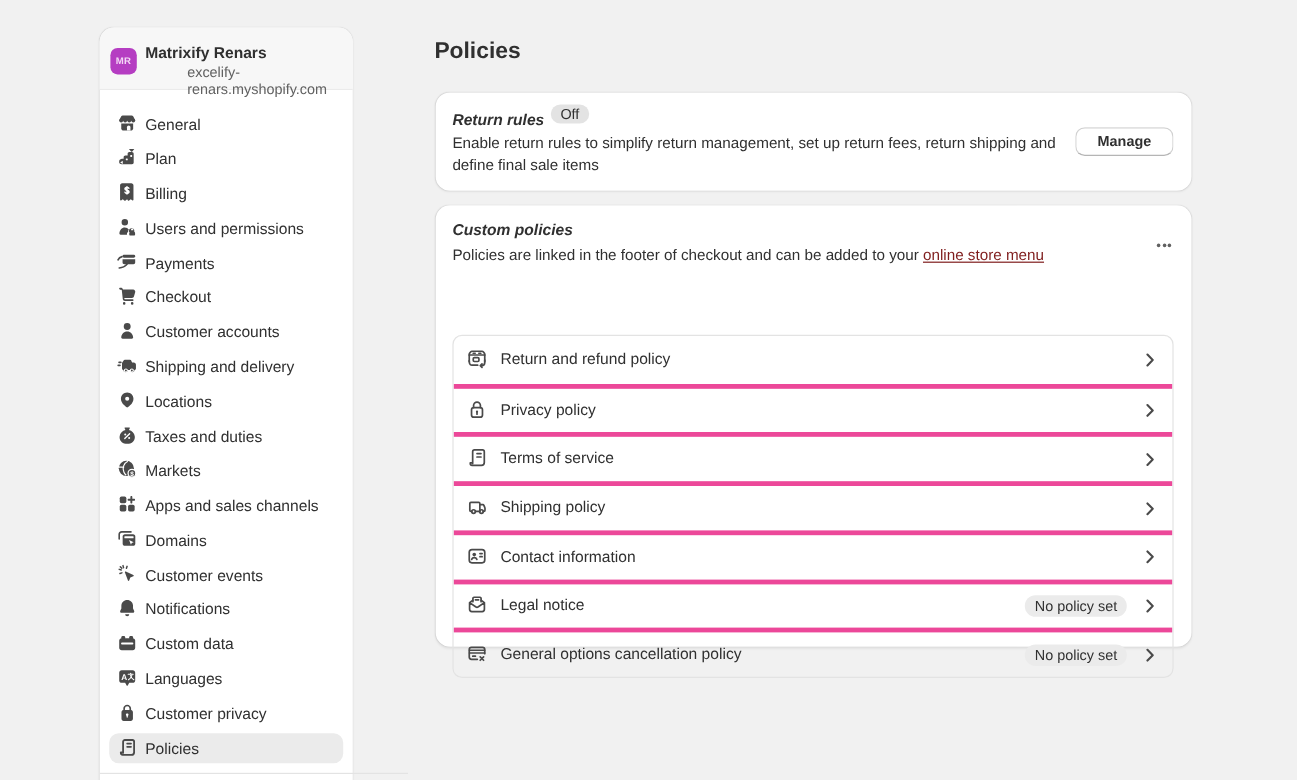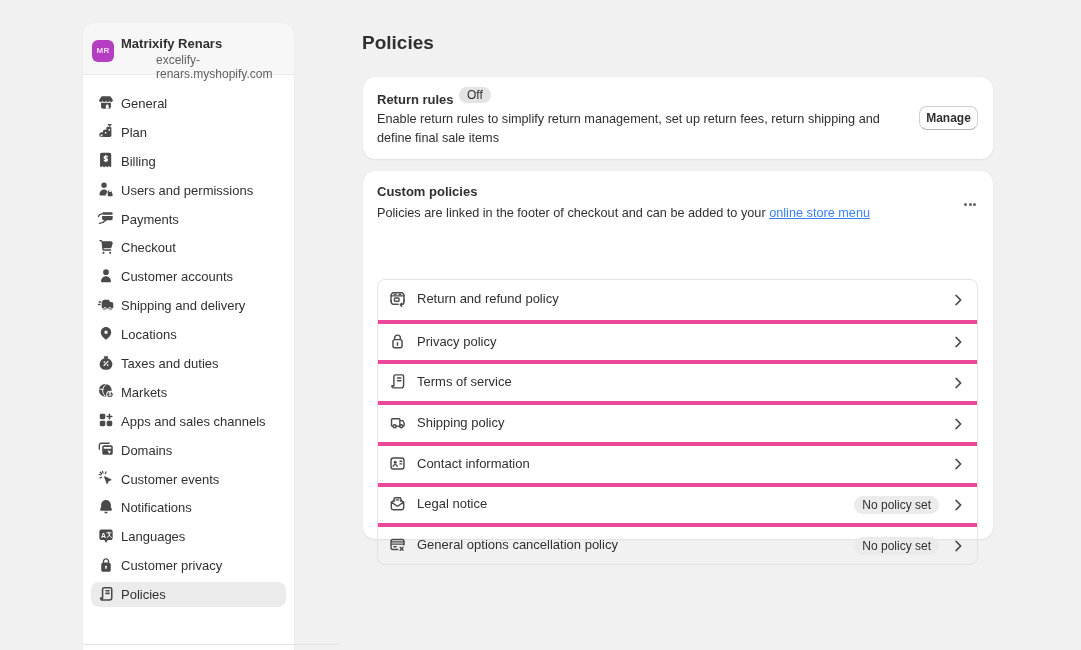--- a/index.html
+++ b/index.html
@@ -38,29 +38,29 @@
 .nav-item svg { width:18px; height:18px; margin-right:6px; flex:none; position:relative; top:-1px; }
 .sb-bottomline { position:absolute; left:0; top:621px; width:257px; height:1px; background:#e3e3e3; }
 
 .h1 { position:absolute; left:362px; top:32px; font-size:19px; font-weight:bold; color:#303030; }
 .card {
   position:absolute; left:363px; width:630px; background:#fff; border-radius:12px;
   box-shadow:0 1px 2px rgba(0,0,0,.06), 0 0 1px rgba(0,0,0,.12);
 }
 .card1 { top:77px; height:82px; }
 .card2 { top:171px; height:368px; }
-.ttl { position:absolute; left:14px; font-size:13px; font-weight:bold; color:#303030; }
+.ttl { position:absolute; left:14px; font-size:13px; font-weight:bold; color:#303030;font-style:italic; }
 .badge {
   display:inline-block; background:#e3e3e3; border-radius:8px; color:#303030;
   font-size:12px; line-height:16px; padding:0 8px; font-weight:normal;
 }
 .desc { position:absolute; left:14px; font-size:12.7px; line-height:18.5px; color:#303030; }
-a.link { color:#3b82f6; }
+a.link { color:#7f1d1d; }
 .btn {
-  position:absolute; right:15px; top:29px; width:59px; height:24px;
+  position:absolute; right:15px; top:29px; width:82px; height:24px;
   background:#fff; border:1px solid #d0d0d0; border-bottom-color:#b5b5b5;
   border-radius:8px; font-size:12px; font-weight:bold; color:#303030;
   text-align:center; line-height:22px;
 }
 .dots { position:absolute; right:17px; top:200px; display:flex; gap:1.5px; }
 .dots i { width:3px; height:3px; border-radius:50%; background:#616161; }
 .plist {
   position:absolute; left:14px; top:68px; width:601px; height:286px;
   border:1px solid #e3e3e3; border-radius:8px; overflow:hidden;margin-top:40px;
 }
@@ -158,20 +158,26 @@
         </svg>Domains</div>
       <div class="nav-item"><svg viewBox="0 0 20 20">
           <path fill="#4a4a4a" d="M8.7 8.1c-.5-.2-1 .3-.8.8l2.8 7.5c.2.5.9.5 1.1 0l1.1-2.8 2.8-1.1c.5-.2.5-.9 0-1.1L8.7 8.1z"></path>
 <g stroke="#4a4a4a" stroke-width="1.4" stroke-linecap="round" fill="none">
             <path d="M6.1 2.6l.5 1.9M2.6 6.1l1.9.5M3.6 3.6l1.4 1.4M9.9 3.3l-.6 1.8M3.3 9.9l1.8-.6"></path>
           </g>
         </svg>Customer events</div>
       <div class="nav-item"><svg viewBox="0 0 20 20">
           <path fill="#4a4a4a" d="M10 2.2c3 0 5.4 2.4 5.4 5.4v2.5l1 2c.5.9-.2 2-1.2 2H4.8c-1 0-1.7-1.1-1.2-2l1-2V7.6c0-3 2.4-5.4 5.4-5.4zM8.1 15.4h3.8a1.9 1.9 0 01-3.8 0z"></path>
         </svg>Notifications</div>
+      <div class="nav-item"><svg viewBox="0 0 20 20">
+          <rect fill="#4a4a4a" x="4.6" y="3.3" width="3.5" height="3.5" rx="1.1"></rect>
+          <rect fill="#4a4a4a" x="11.9" y="3.3" width="3.5" height="3.5" rx="1.1"></rect>
+<path fill="#4a4a4a" d="M4.9 5.5h10.2c1.3 0 2.3 1 2.3 2.3v6.5c0 1.3-1 2.3-2.3 2.3H4.9c-1.3 0-2.3-1-2.3-2.3V7.8c0-1.3 1-2.3 2.3-2.3z"></path>
+<rect fill="#fff" x="4.3" y="9.3" width="11.4" height="1.8" rx=".9"></rect>
+        </svg>Custom data</div>
       <div class="nav-item"><svg viewBox="0 0 20 20">
           <path fill="#4a4a4a" d="M4.9 2.9h10.2c1.3 0 2.3 1 2.3 2.3v7c0 1.3-1 2.3-2.3 2.3h-3.2l-1.4 2.4c-.2.4-.8.4-1 0l-1.4-2.4H4.9c-1.3 0-2.3-1-2.3-2.3v-7c0-1.3 1-2.3 2.3-2.3z"></path>
 <text x="4.4" y="11.7" fill="#fff" font-size="7.6" font-weight="bold" font-family="Liberation Sans,sans-serif">A</text>
 <g stroke="#fff" stroke-width="1.05" stroke-linecap="round" fill="none">
             <path d="M10.9 6.5h4.6M13.2 5.6v.9M11.2 11.6c1.5-.9 2.6-2.3 3.1-4M13.1 7.8c.5 1.6 1.5 2.9 3 3.8"></path>
           </g>
         </svg>Languages</div>
       <div class="nav-item"><svg viewBox="0 0 20 20">
           <path fill="#4a4a4a" d="M10 2.5c2 0 3.6 1.6 3.6 3.6v1.3c1 .2 1.7 1 1.7 2v6.2c0 1.1-.9 2-2 2H6.7c-1.1 0-2-.9-2-2V9.4c0-1 .7-1.8 1.7-2V6.1c0-2 1.6-3.6 3.6-3.6zm0 8.2c-.7 0-1.2.5-1.2 1.2 0 .4.2.8.6 1v.9c0 .4.3.7.6.7s.6-.3.6-.7v-.9c.4-.2.6-.6.6-1 0-.7-.5-1.2-1.2-1.2zM7.9 7.3h4.2V6.1a2.1 2.1 0 00-4.2 0v1.2z"></path>
         </svg>Customer privacy</div>

